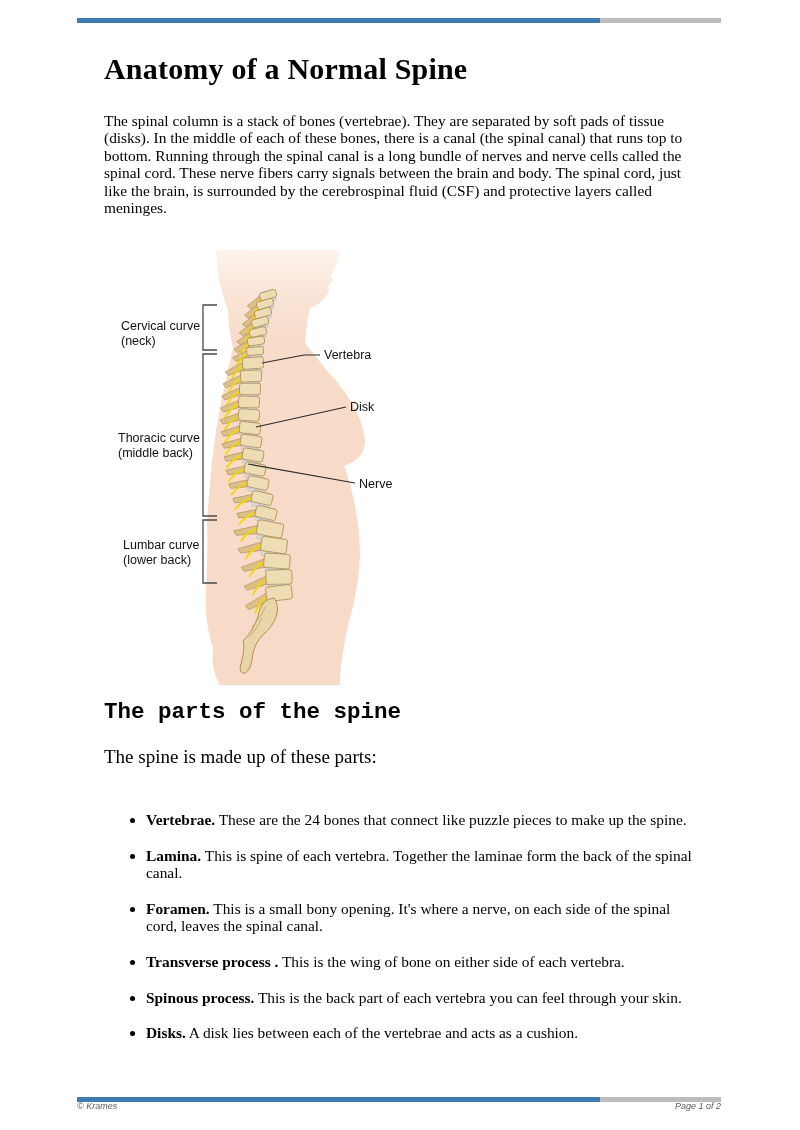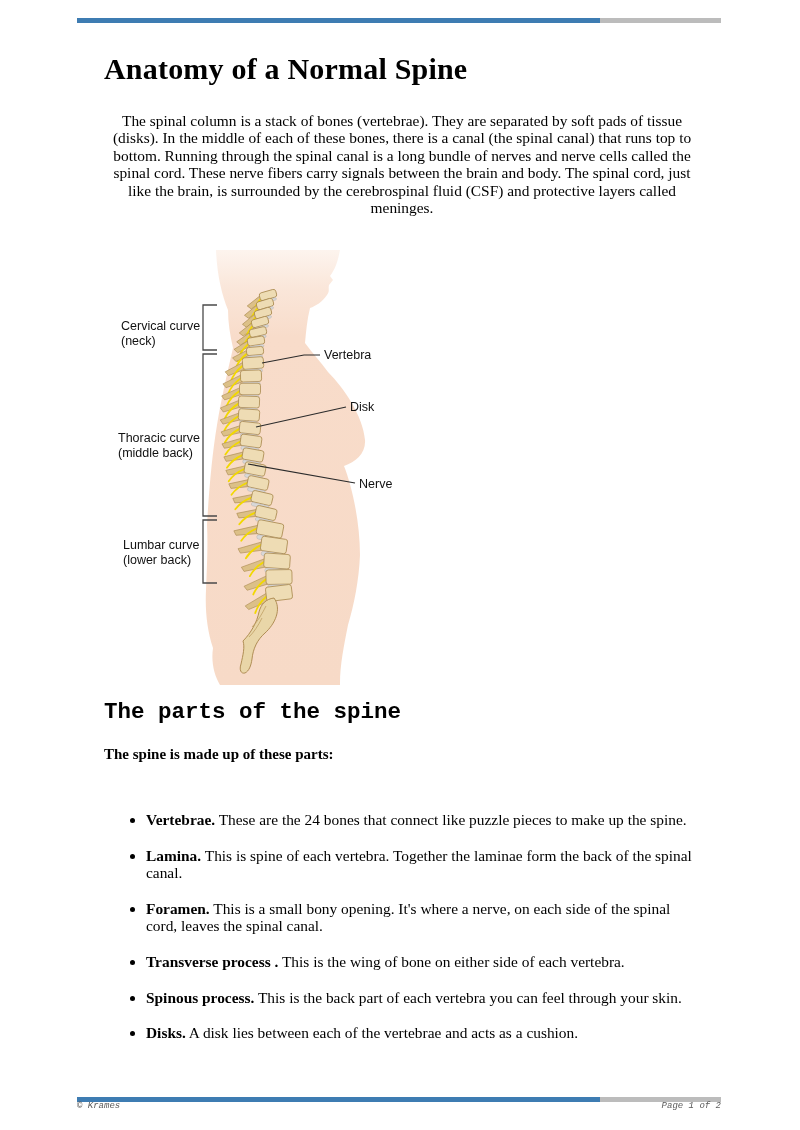--- a/index.html
+++ b/index.html
@@ -7,36 +7,36 @@
   body { position:relative; font-family:"Liberation Serif", serif; color:#000; overflow:hidden; }
 
   .bar { position:absolute; height:4.5px; font-size:0; }
   .bar .blue { display:inline-block; vertical-align:top; height:4.5px; width:523px; background:#3e7cb2; }
   .bar .gray { display:inline-block; vertical-align:top; height:4.5px; width:121px; background:#bcbcbc; }
   #top-bar { left:77px; top:18px; width:644px; }
   #bottom-bar { left:77px; top:1097px; width:644px; }
 
   #doc-title { position:absolute; left:104px; top:52px; font-size:30px; font-weight:bold; letter-spacing:0.2px;font-family:Liberation Serif, serif; }
 
-  #intro-paragraph { position:absolute; left:104px; top:112px; width:596px; font-size:15.4px; line-height:17.4px;text-align:center; }
+  #intro-paragraph { position:absolute; left:104px; top:112px; width:596px; font-size:15.4px; line-height:17.4px; }
 
   #spine-figure { position:absolute; left:116px; top:250px; width:290px; height:435px; }
   #spine-figure svg { display:block; }
   .fig-label { font-family:"Liberation Sans", sans-serif; font-size:12.5px; fill:#111; }
 
   #section-heading { position:absolute; left:104px; top:699px; font-size:22.5px; font-weight:bold;font-family:Liberation Mono, monospace; }
-  #section-lead { position:absolute; left:104px; top:746px; font-size:15px;font-weight:bold; }
+  #section-lead { position:absolute; left:104px; top:746px; font-size:19px; }
 
   #parts-list { position:absolute; left:104px; top:811px; width:600px; }
   #parts-list ul { list-style:disc outside; padding-left:42px; }
   #parts-list li { margin-bottom:18px; font-size:15.4px; line-height:17.6px; }
   #parts-list li b { font-weight:bold; }
 
   #footer-row { position:absolute; left:77px; top:1101px; width:644px;
-                font-family:Liberation Mono, monospace; font-size:9px; font-style:italic;
+                font-family:Liberation Sans, sans-serif; font-size:9px; font-style:italic;
                 color:#5a5a5a; display:flex; justify-content:space-between; }
 </style>
 </head>
 <body>
 
 <div id="top-bar" class="bar"><span class="blue"></span><span class="gray"></span></div>
 
 <h1 id="doc-title">Anatomy of a Normal Spine</h1>
 
 <p id="intro-paragraph">The spinal column is a stack of bones (vertebrae). They are separated by soft pads of tissue (disks). In the middle of each of these bones, there is a canal (the spinal canal) that runs top to bottom. Running through the spinal canal is a long bundle of nerves and nerve cells called the spinal cord. These nerve fibers carry signals between the brain and body. The spinal cord, just like the brain, is surrounded by the cerebrospinal fluid (CSF) and protective layers called meninges.</p>

